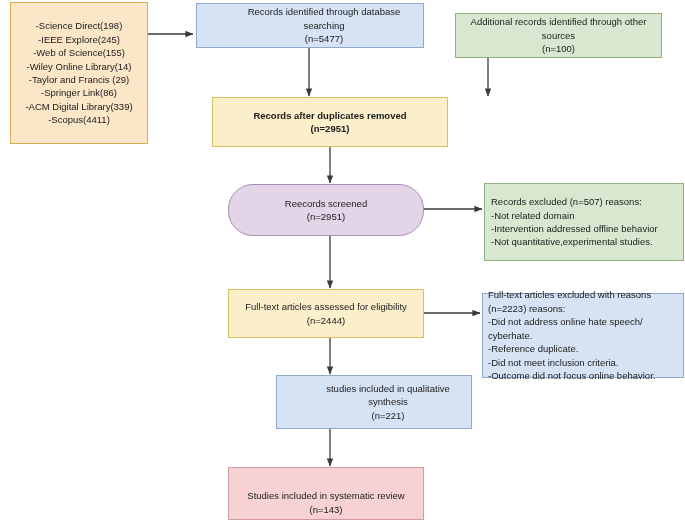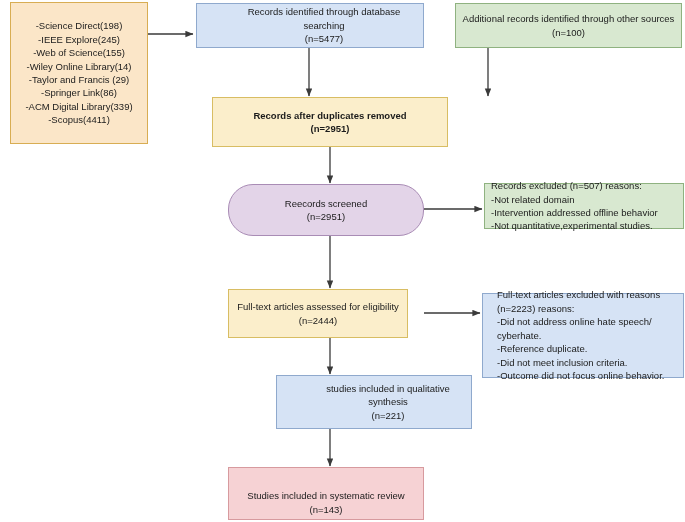--- a/index.html
+++ b/index.html
@@ -105,48 +105,48 @@
 -Springer Link(86)
 -ACM Digital Library(339)
 -Scopus(4411)</span>
   </div>
 
   <div class="node fill-blue" style="left:196px; top:3px; width:228px; height:45px;">
     <span class="txt">Records identified through database searching
 (n=5477)</span>
   </div>
 
-  <div class="node fill-green" style="left:455px; top:3px; width:227px; height:45px;">
+  <div class="node fill-green" style="left:455px; top:13px; width:207px; height:45px;">
     <span class="txt">Additional records identified through other sources
 (n=100)</span>
   </div>
 
   <div class="node fill-yellow" style="left:212px; top:97px; width:236px; height:50px;font-weight:bold;">
     <span class="txt">Records after duplicates removed
 (n=2951)</span>
   </div>
 
   <div class="node fill-purple" style="left:228px; top:184px; width:196px; height:52px;border-radius:25px;">
     <span class="txt">Reecords screened
 (n=2951)</span>
   </div>
 
-  <div class="node fill-green left-align" style="left:484px; top:183px; width:200px; height:46px; padding-left:6px;">
+  <div class="node fill-green left-align" style="left:484px; top:183px; width:200px; height:78px; padding-left:6px;">
     <span class="txt">Records excluded (n=507) reasons:
      -Not related domain
      -Intervention addressed offline behavior
      -Not quantitative,experimental studies.</span>
   </div>
 
-  <div class="node fill-yellow" style="left:228px; top:289px; width:180px; height:49px;">
+  <div class="node fill-yellow" style="left:228px; top:289px; width:196px; height:49px;">
     <span class="txt">Full-text articles assessed for eligibility
 (n=2444)</span>
   </div>
 
-  <div class="node fill-blue left-align" style="left:482px; top:293px; width:202px; height:85px; padding-left:14px;">
+  <div class="node fill-blue left-align" style="left:482px; top:293px; width:202px; height:85px; padding-left:5px;">
     <span class="txt">Full-text articles excluded with reasons
 (n=2223) reasons:
         -Did not address online hate speech/
           cyberhate.
         -Reference duplicate.
         -Did not meet inclusion criteria.
         -Outcome did not focus online behavior.</span>
   </div>
 
   <div class="node fill-blue" style="left:228px; top:375px; width:196px; height:54px;margin-left:48px;">

